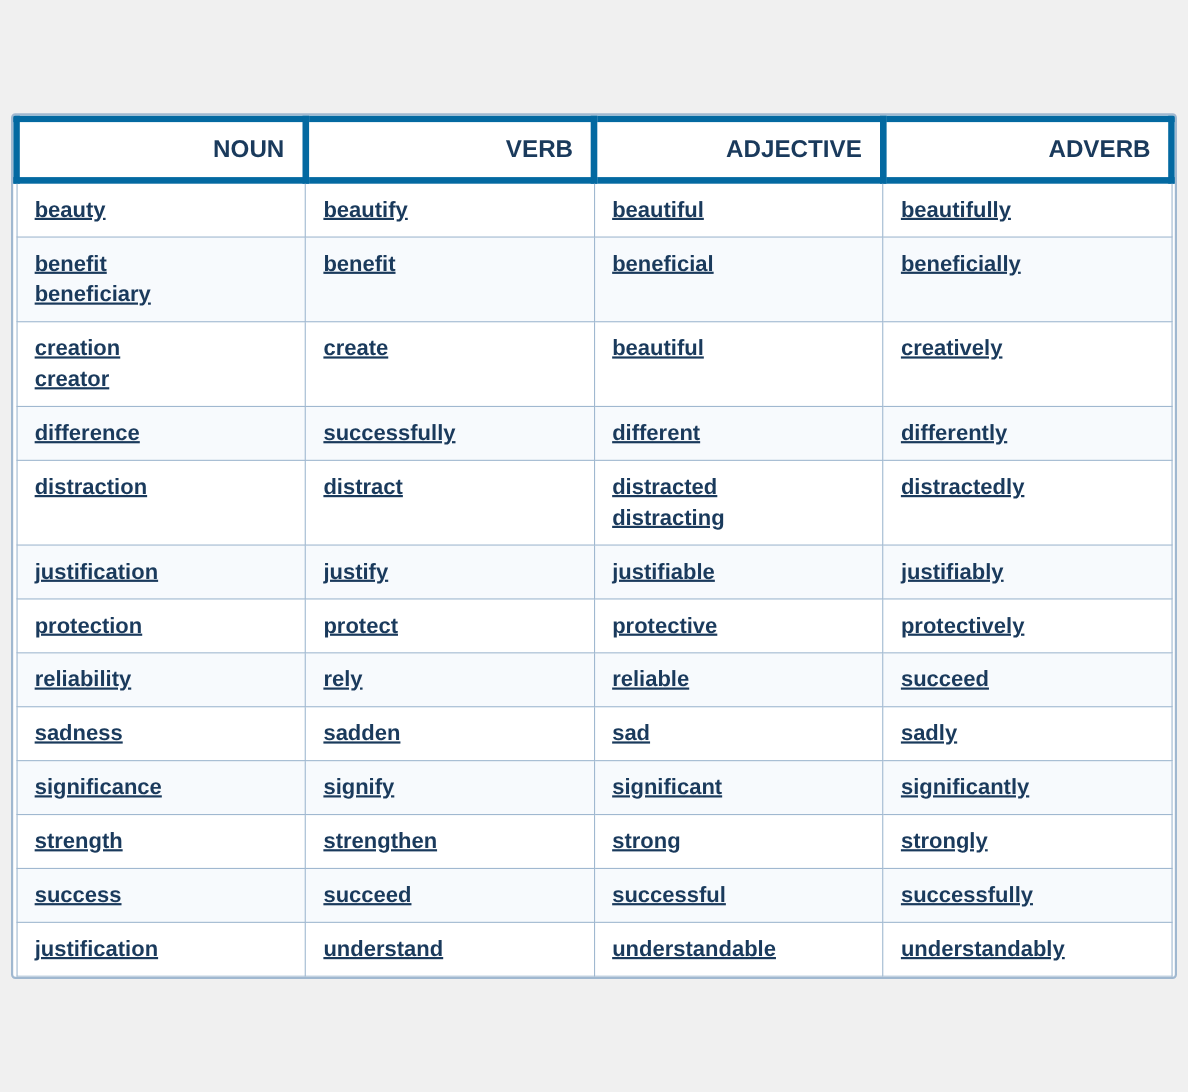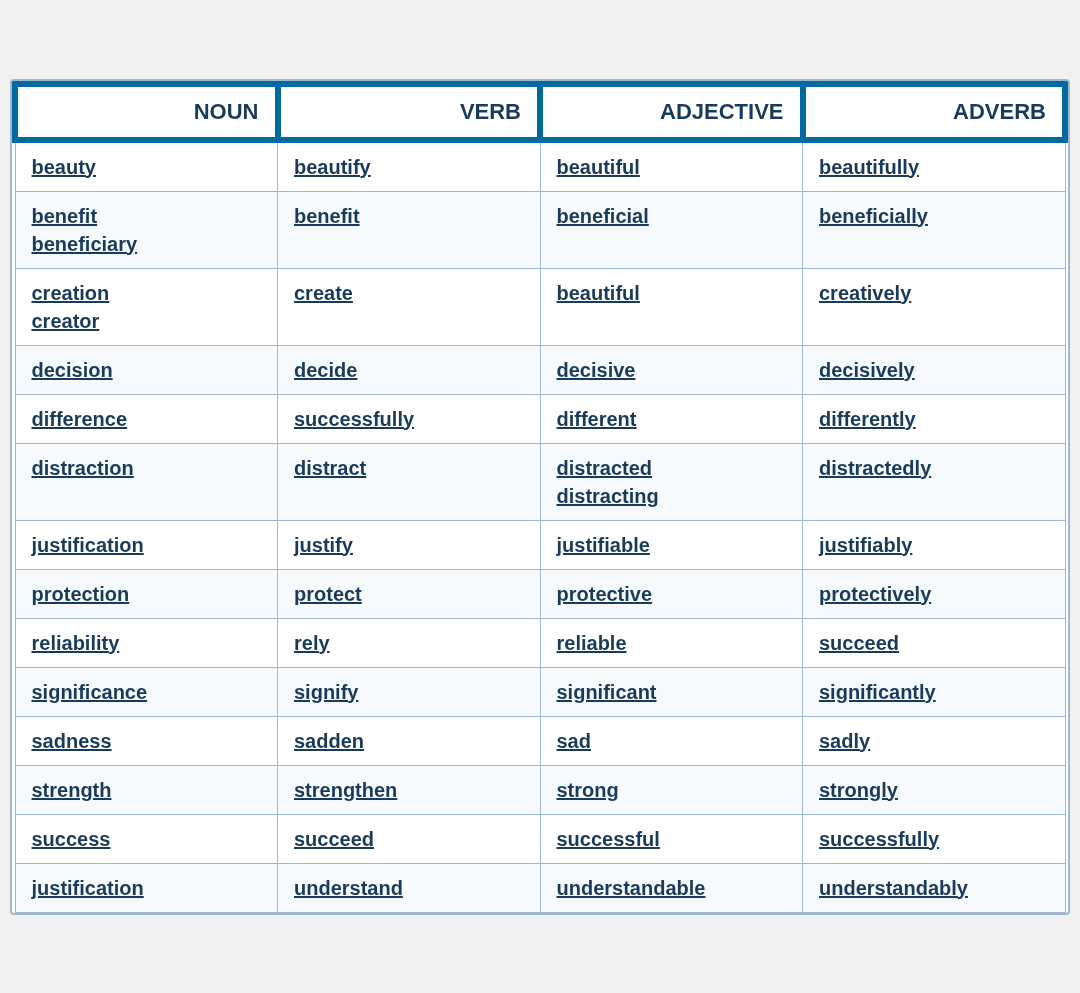--- a/index.html
+++ b/index.html
@@ -89,26 +89,20 @@
           <td>beneficial</td>
           <td>beneficially</td>
         </tr>
         <tr>
           <td>creation<br>creator</td>
           <td>create</td>
           <td>beautiful</td>
           <td>creatively</td>
         </tr>
         <tr>
-          <td>decision</td>
-          <td>decide</td>
-          <td>decisive</td>
-          <td>decisively</td>
-        </tr>
-        <tr>
           <td>difference</td>
           <td>successfully</td>
           <td>different</td>
           <td>differently</td>
         </tr>
         <tr>
           <td>distraction</td>
           <td>distract</td>
           <td>distracted<br>distracting</td>
           <td>distractedly</td>
@@ -125,30 +119,30 @@
           <td>protective</td>
           <td>protectively</td>
         </tr>
         <tr>
           <td>reliability</td>
           <td>rely</td>
           <td>reliable</td>
           <td>succeed</td>
         </tr>
         <tr>
+          <td>sadness</td>
+          <td>sadden</td>
+          <td>sad</td>
+          <td>sadly</td>
+        </tr>
+        <tr>
           <td>significance</td>
           <td>signify</td>
           <td>significant</td>
           <td>significantly</td>
-        </tr>
-        <tr>
-          <td>sadness</td>
-          <td>sadden</td>
-          <td>sad</td>
-          <td>sadly</td>
         </tr>
         <tr>
           <td>strength</td>
           <td>strengthen</td>
           <td>strong</td>
           <td>strongly</td>
         </tr>
         <tr>
           <td>success</td>
           <td>succeed</td>

